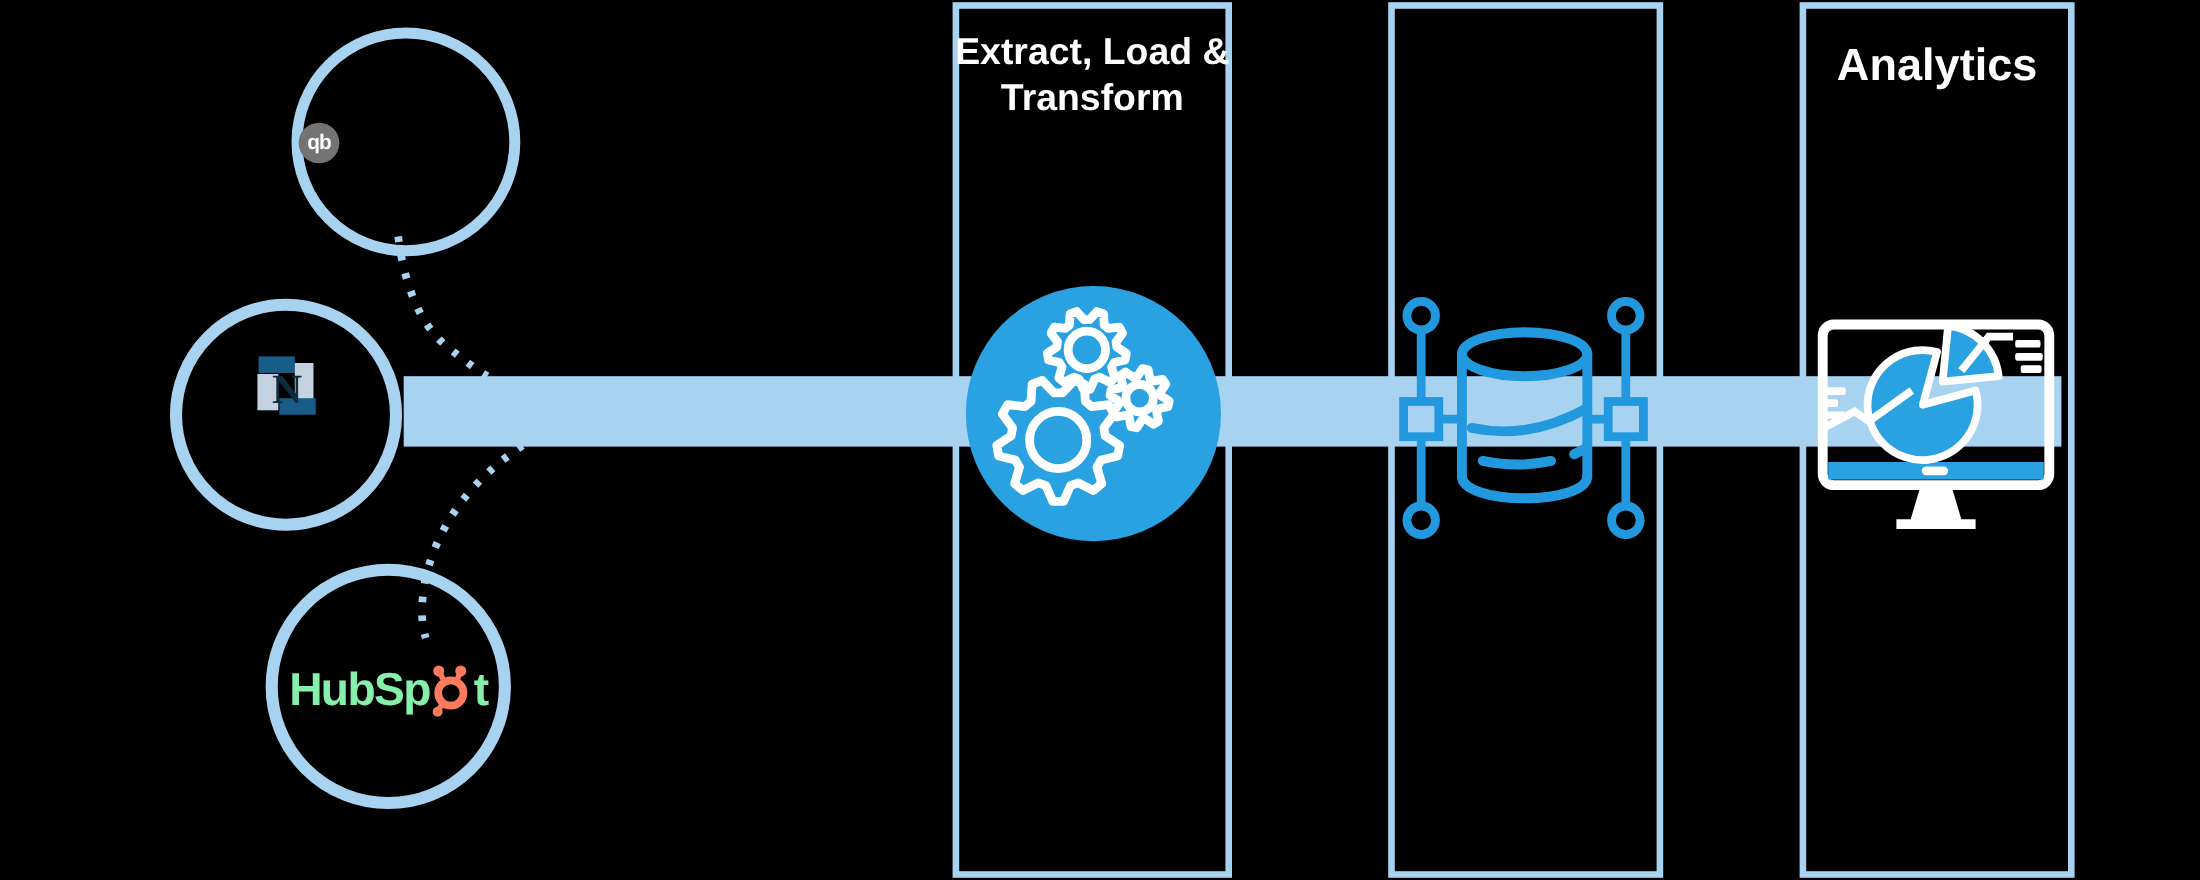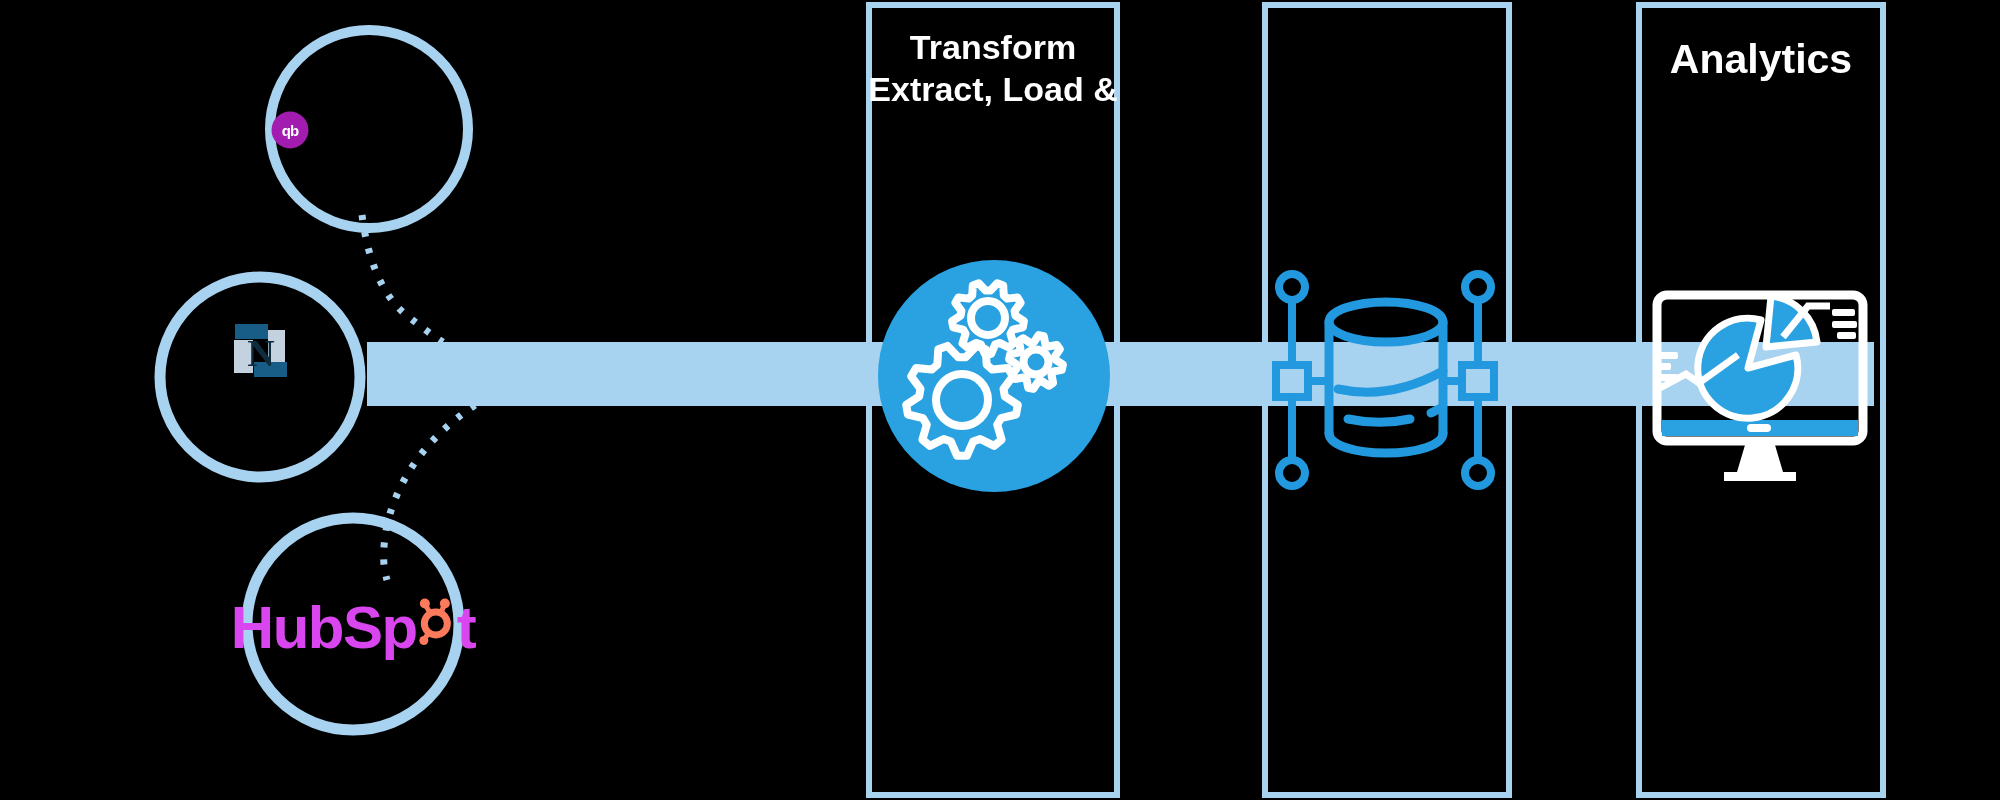--- a/index.html
+++ b/index.html
@@ -7,26 +7,26 @@
          font-family:"Liberation Sans",sans-serif;}
   svg.scene{position:absolute;left:0;top:0;}
 
   .stage-title{position:absolute;transform:translateX(-50%);text-align:center;
                color:#fff;font-weight:600;white-space:nowrap;}
   #title-elt{left:993px;top:26px;font-size:34px;line-height:42px;}
   #title-storage{left:1387px;top:36px;font-size:41px;}
   #title-analytics{left:1761px;top:36px;font-size:41px;}
 
   .qb-badge{position:absolute;left:290px;top:130px;width:37px;height:37px;
-            transform:translate(-50%,-50%);border-radius:50%;background:#a21caf;
+            transform:translate(-50%,-50%);border-radius:50%;background:#737373;
             display:flex;align-items:center;justify-content:center;
-            color:#fff;font-size:15px;font-weight:700;letter-spacing:-1px;}
+            color:#fff;font-size:19px;font-weight:700;letter-spacing:-1px;}
   .hubspot{position:absolute;left:353px;top:627px;transform:translate(-50%,-50%);
-           display:flex;color:#d946ef;
-           font-size:60px;font-weight:800;letter-spacing:-1.5px;}
+           display:flex;align-items:center;color:#86efac;
+           font-size:42px;font-weight:800;letter-spacing:-1.5px;}
   .hubspot .sprocket{margin:0 1px;display:block;}
 </style>
 </head>
 <body>
 
 <div id="stage">
 
   <svg class="scene" width="2000" height="800" viewBox="0 0 2000 800">
 
     <rect x="367" y="342" width="1507" height="64" fill="#a8d3f0"></rect>
@@ -110,22 +110,22 @@
         <rect x="1656" y="363" width="15" height="7" rx="2"></rect>
         <rect x="1656" y="374" width="22" height="7" rx="2"></rect>
         <rect x="1832" y="309" width="23" height="7" rx="2"></rect>
         <rect x="1832" y="321" width="25" height="7" rx="2"></rect>
         <rect x="1837" y="332" width="19" height="7" rx="2"></rect>
       </g>
     </g>
   </svg>
 
   <div class="stage-title" id="title-elt">
+    <div>Extract, Load &amp;</div>
     <div>Transform</div>
-    <div>Extract, Load &amp;</div>
   </div>
   <div class="stage-title" id="title-analytics">Analytics</div>
 
   <div class="qb-badge">
     <span>qb</span>
   </div>
 
   <div class="hubspot">
     <span>HubSp</span>
     <svg class="sprocket" width="38" height="56" viewBox="0 0 38 56">

